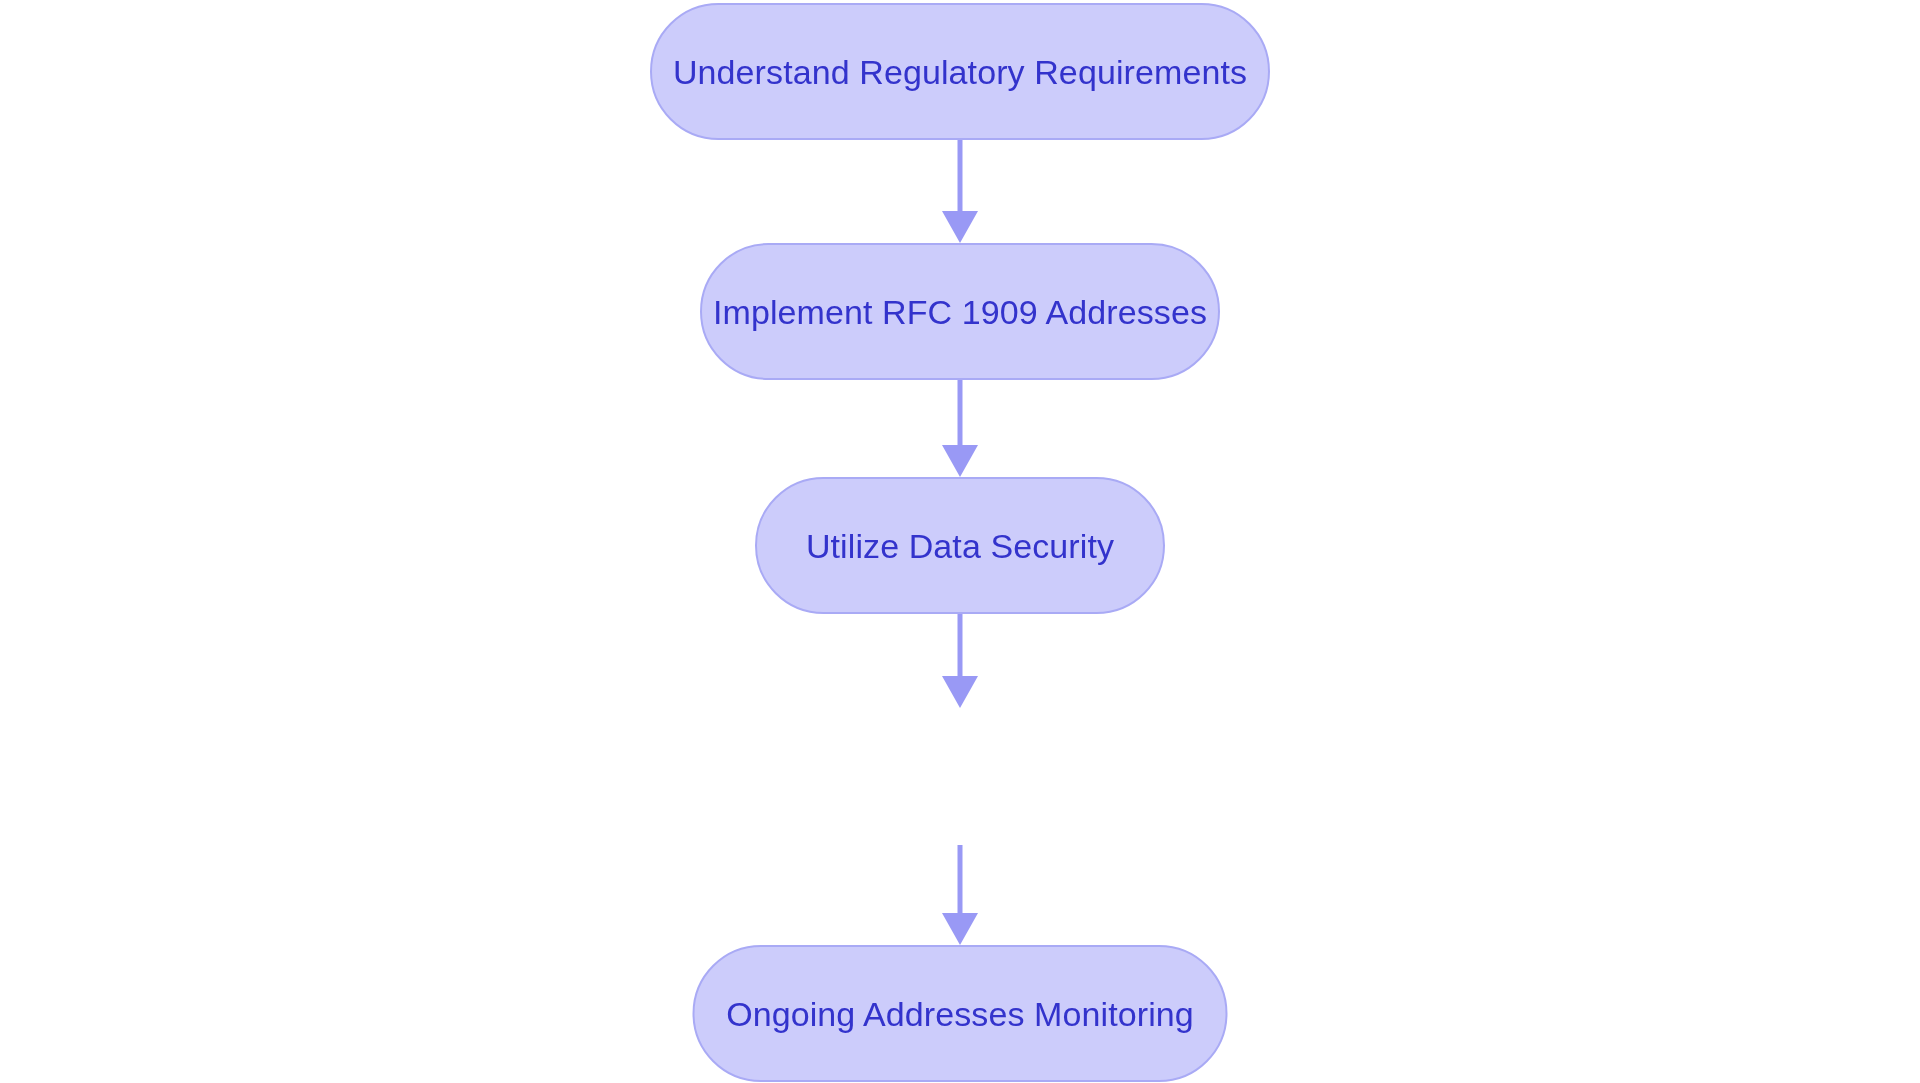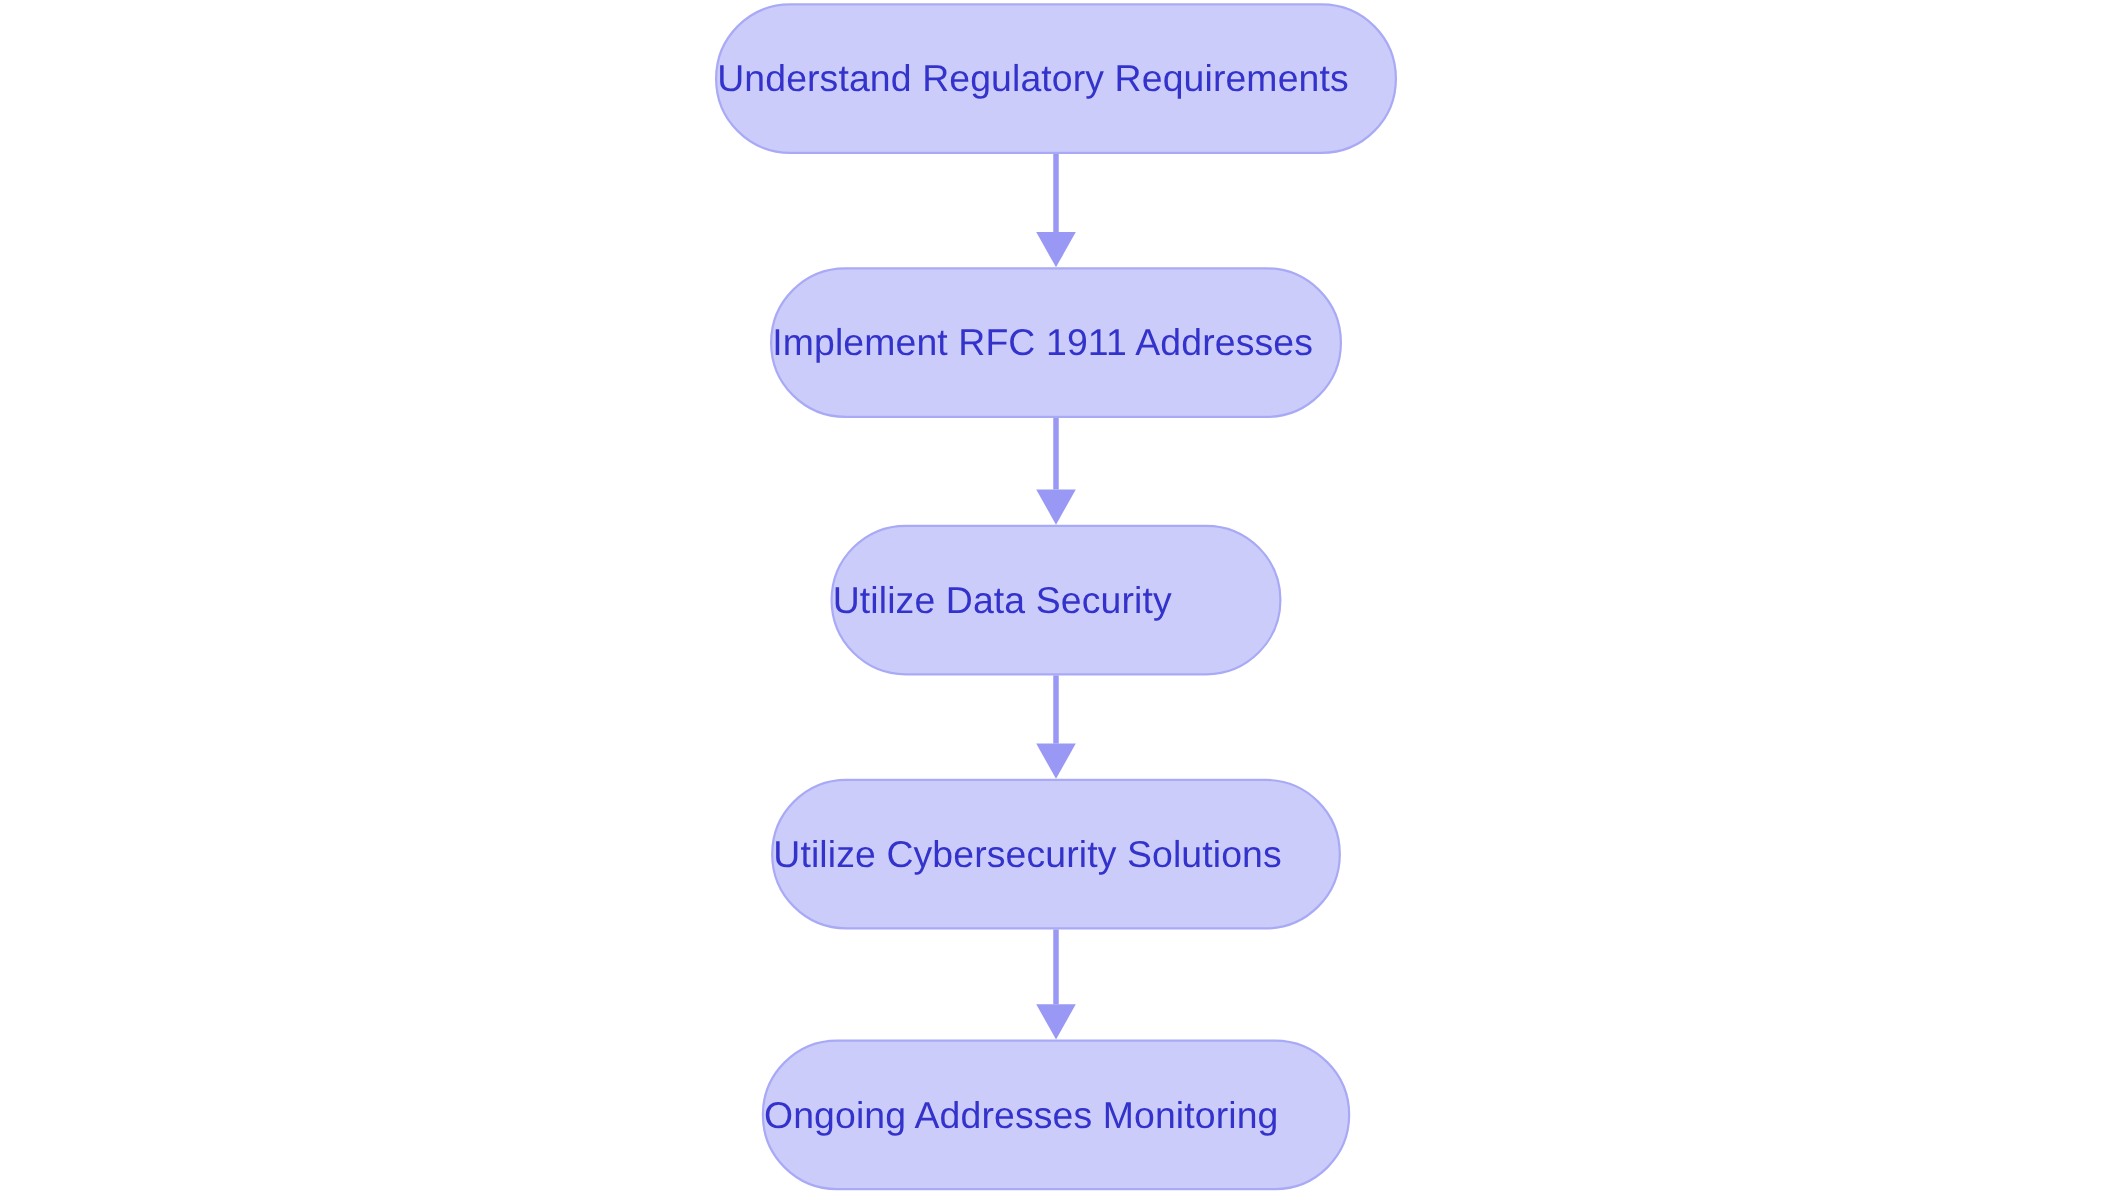--- a/index.html
+++ b/index.html
@@ -21,21 +21,21 @@
     height: 1083px;
     background: #ffffff;
   }
 
   
   .node {
     position: absolute;
     box-sizing: border-box;
     display: flex;
     align-items: center;
-    justify-content: flex-start;
+    justify-content: center;
     background: #ccccfb;
     border: 2px solid #a9aaf5;
     border-radius: 70px;
     height: 137px;
     transform: translateX(-50%);
     left: 960px;
   }
   .node-label {
     color: #3333cc;
     font-size: 34px;
@@ -97,40 +97,37 @@
   <div class="node" id="node-0">
     <span class="node-label">Understand Regulatory Requirements</span>
   </div>
 
   <div class="connector" id="conn-0">
     <div class="stem"></div>
     <div class="head"></div>
   </div>
 
   <div class="node" id="node-1">
-    <span class="node-label">Implement RFC 1911 Addresses</span>
+    <span class="node-label">Implement RFC 1909 Addresses</span>
   </div>
 
   <div class="connector" id="conn-1">
     <div class="stem"></div>
     <div class="head"></div>
   </div>
 
   <div class="node" id="node-2">
     <span class="node-label">Utilize Data Security</span>
   </div>
 
   <div class="connector" id="conn-2">
     <div class="stem"></div>
     <div class="head"></div>
   </div>
 
-  <div class="node" id="node-3">
-    <span class="node-label">Utilize Cybersecurity Solutions</span>
-  </div>
 
   <div class="connector" id="conn-3">
     <div class="stem"></div>
     <div class="head"></div>
   </div>
 
   <div class="node" id="node-4">
     <span class="node-label">Ongoing Addresses Monitoring</span>
   </div>
 

